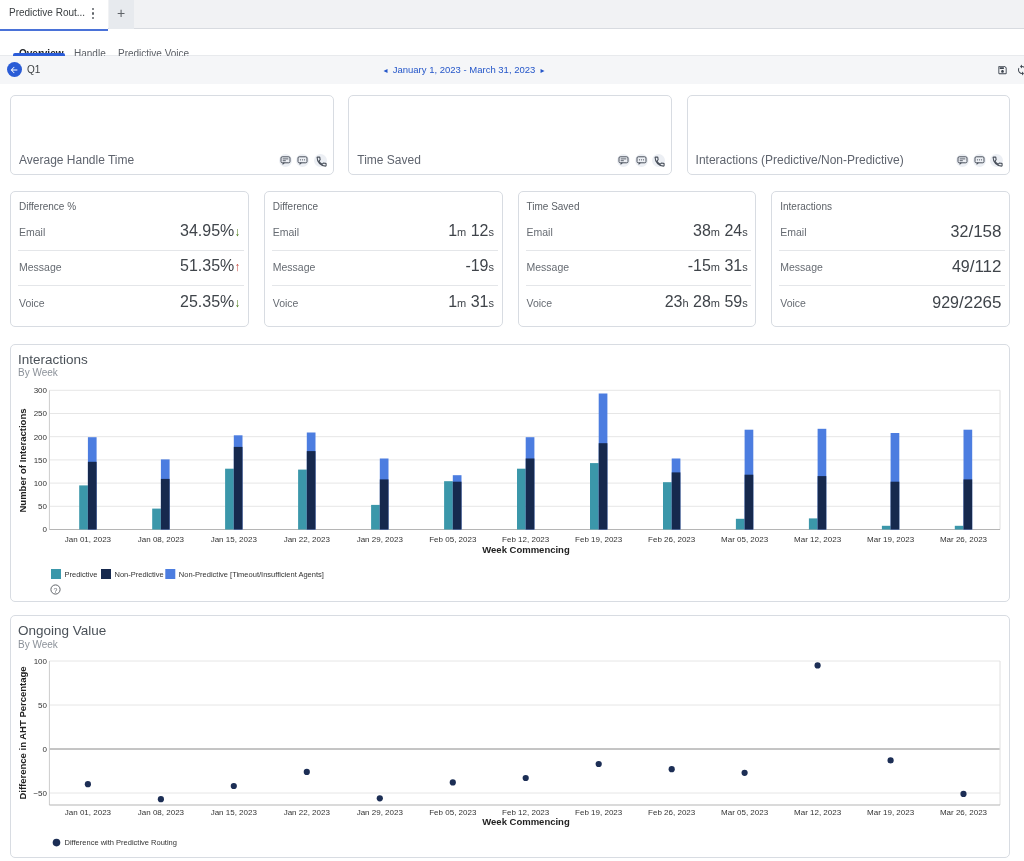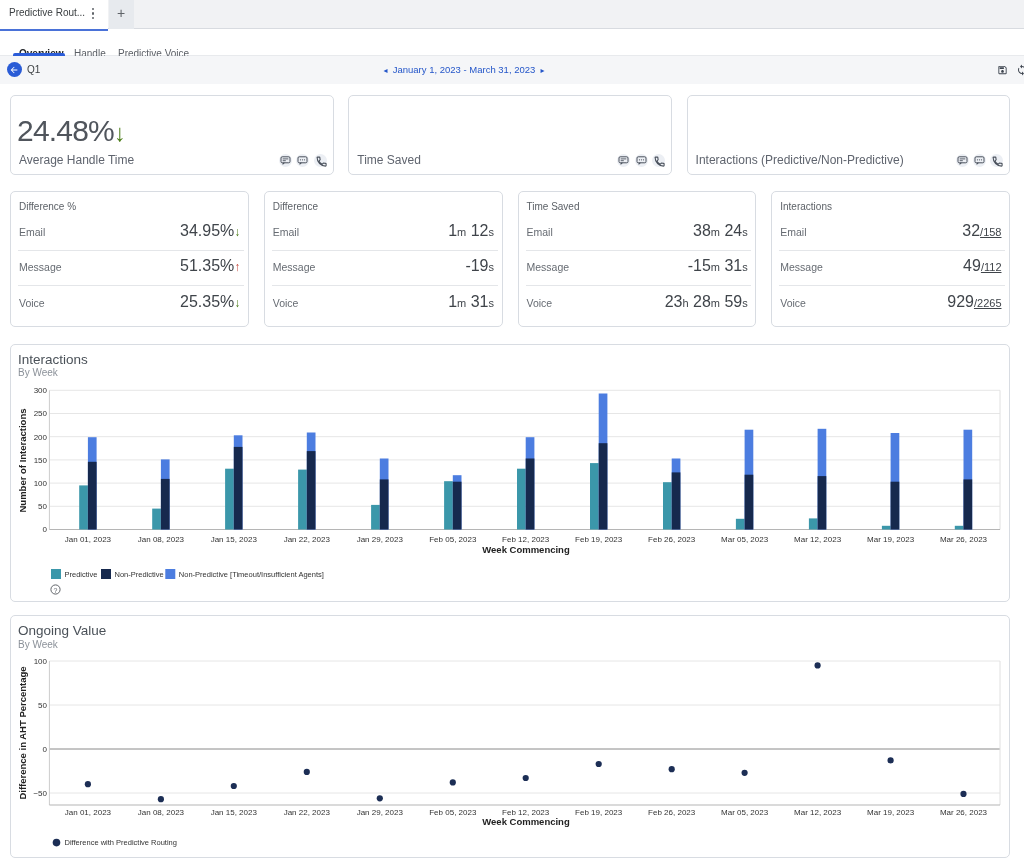--- a/index.html
+++ b/index.html
@@ -37,21 +37,21 @@
 .ra { color:#c4473a; }
 .kpin .ga, .kpin .ra { font-size:24px; }
 
 .sc { position:absolute; top:191px; width:238.75px; height:136px; background:#fff; border:1px solid #d8dce2; border-radius:5px; }
 .sct { position:absolute; left:8px; top:8.5px; font-size:10px; color:#5c6167; }
 .sc > * { }
 .scr { position:absolute; left:8px; right:7.5px; height:20px; }
 .scl { position:absolute; left:0; top:4px; font-size:10.5px; color:#666b72; }
 .scv { position:absolute; right:0; top:0; font-size:16px; color:#3f444a; }
 .scv .u { font-size:11px; }
-.scv .fr { font-size:11px;text-decoration:underline; }
+.scv .fr { font-size:17px; }
 .scv .ga, .scv .ra { font-size:12px; }
 .schr { position:absolute; left:7px; right:4px; height:1px; background:#e4e6e9; }
 
 .sct, .scr, .schr { transform:none; }
 
 .chart { position:absolute; left:10px; width:1000px; background:#fff; border:1px solid #d8dce2; border-radius:5px; }
 .cht { position:absolute; left:7px; font-size:13.5px; color:#4a5158; }
 .chs { position:absolute; left:7px; font-size:10px; color:#8b9199; }
 </style></head><body>
 <div id="strip">
@@ -82,21 +82,20 @@
   <div id="dates"><span class="arr">◂</span>&nbsp; January 1, 2023 - March 31, 2023 &nbsp;<span class="arr">▸</span></div>
 </div>
 <svg id="saveic" width="11" height="12" viewBox="0 0 24 24">
     <path d="M17 3H5c-1.1 0-2 .9-2 2v14c0 1.1.9 2 2 2h14c1.1 0 2-.9 2-2V7l-4-4zm2 16H5V5h11.2L19 7.8V19zM12 12c-1.7 0-3 1.3-3 3s1.3 3 3 3 3-1.3 3-3-1.3-3-3-3zM6 6h9v4H6z" fill="#3f4650"></path>
   </svg>
 <svg id="refic" width="12" height="12" viewBox="0 0 24 24">
     <path d="M12 4V1L8 5l4 4V6c3.3 0 6 2.7 6 6 0 1-.3 2-.7 2.8l1.5 1.5C19.5 15 20 13.6 20 12c0-4.4-3.6-8-8-8zm0 14c-3.3 0-6-2.7-6-6 0-1 .3-2 .7-2.8L5.2 7.7C4.5 9 4 10.4 4 12c0 4.4 3.6 8 8 8v3l4-4-4-4v3z" fill="#3f4650"></path>
   </svg>
 
 <div class="kpi" style="left:10px">
-    <div class="kpin"><span style="letter-spacing:-0.8px">24.48%</span><span class="ga">↓</span></div>
     <div class="kpis">Average Handle Time</div>
     <div class="kpiic"><span class="ic"><svg width="13" height="13" viewBox="0 0 13 13">
           <rect x="2" y="2.8" width="9" height="6" rx="1.2" fill="none" stroke="#4a515c" stroke-width="1"></rect>
           <path d="M3.6 8.8 L3.6 11 L6 8.8 Z" fill="#4a515c"></path>
           <line x1="3.7" y1="4.9" x2="9.3" y2="4.9" stroke="#4a515c" stroke-width="0.9"></line>
           <line x1="3.7" y1="6.7" x2="6.8" y2="6.7" stroke="#4a515c" stroke-width="0.9"></line>
         </svg></span><span class="ic"><svg width="13" height="13" viewBox="0 0 13 13">
           <rect x="2" y="2.8" width="9" height="6" rx="1.2" fill="none" stroke="#4a515c" stroke-width="1"></rect>
           <path d="M3.6 8.8 L3.6 11 L6 8.8 Z" fill="#4a515c"></path>
           <circle cx="4.5" cy="5.8" r="0.6" fill="#4a515c"></circle>

